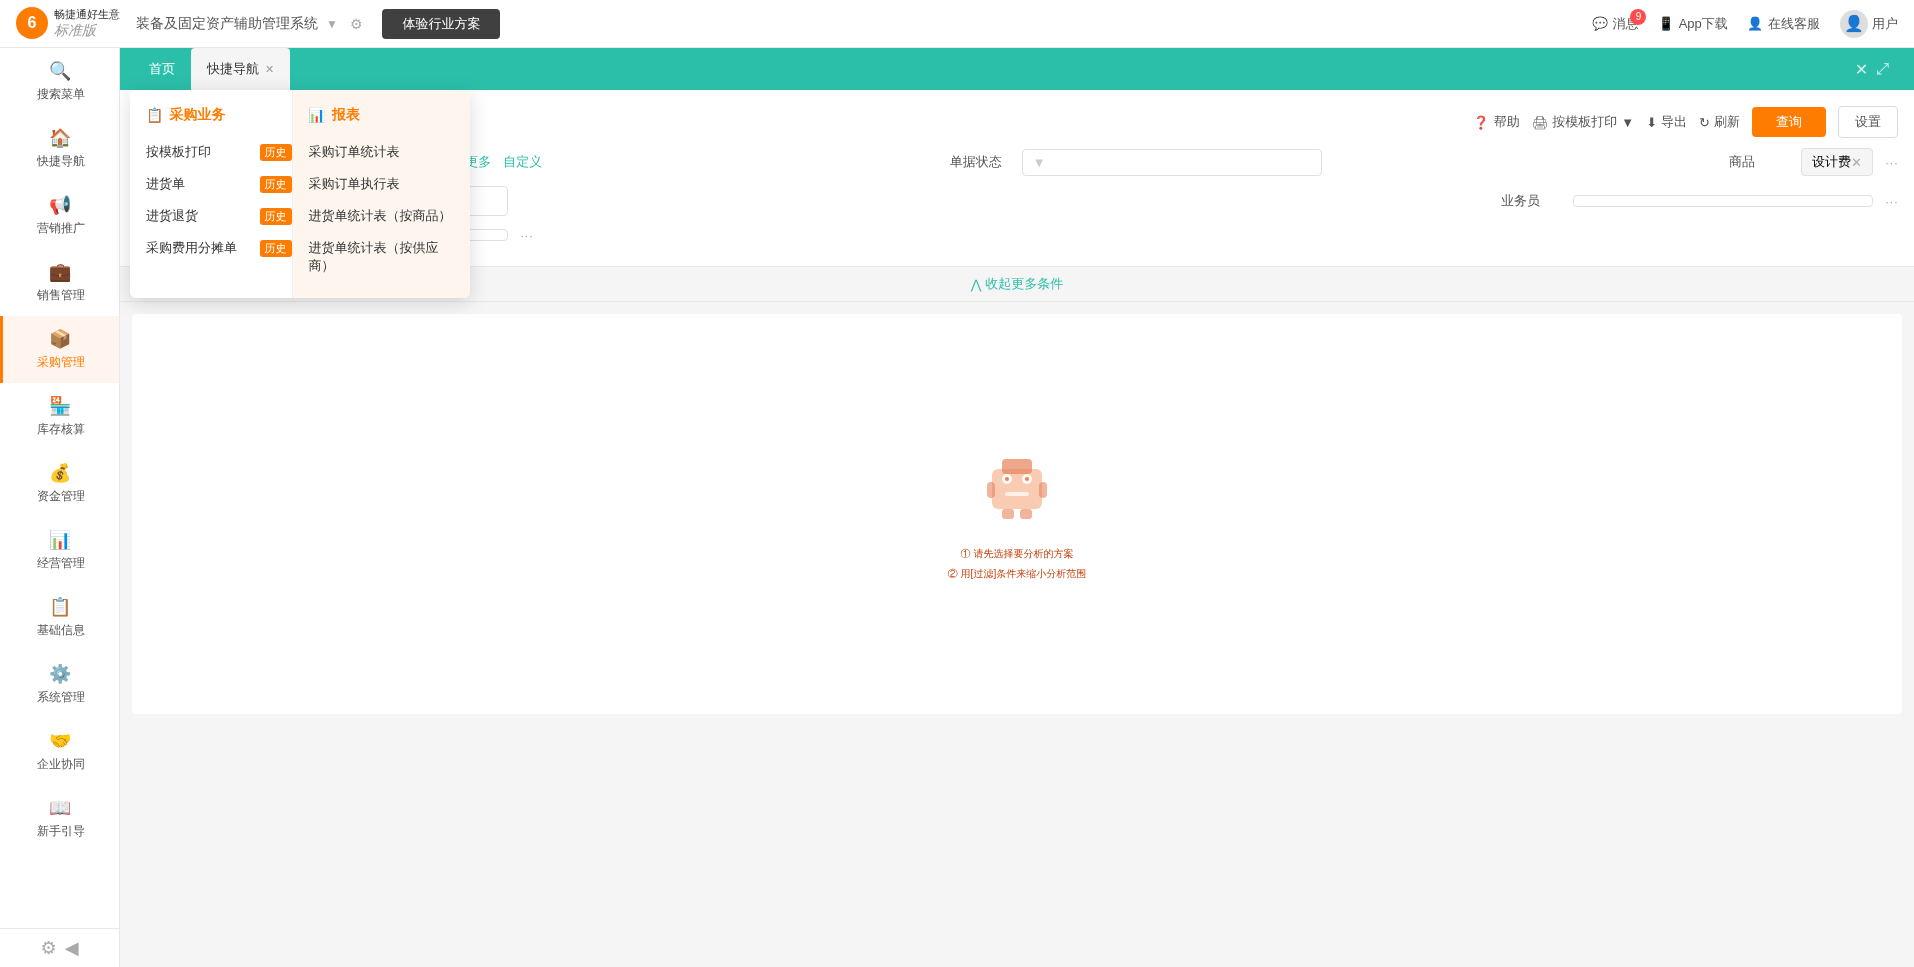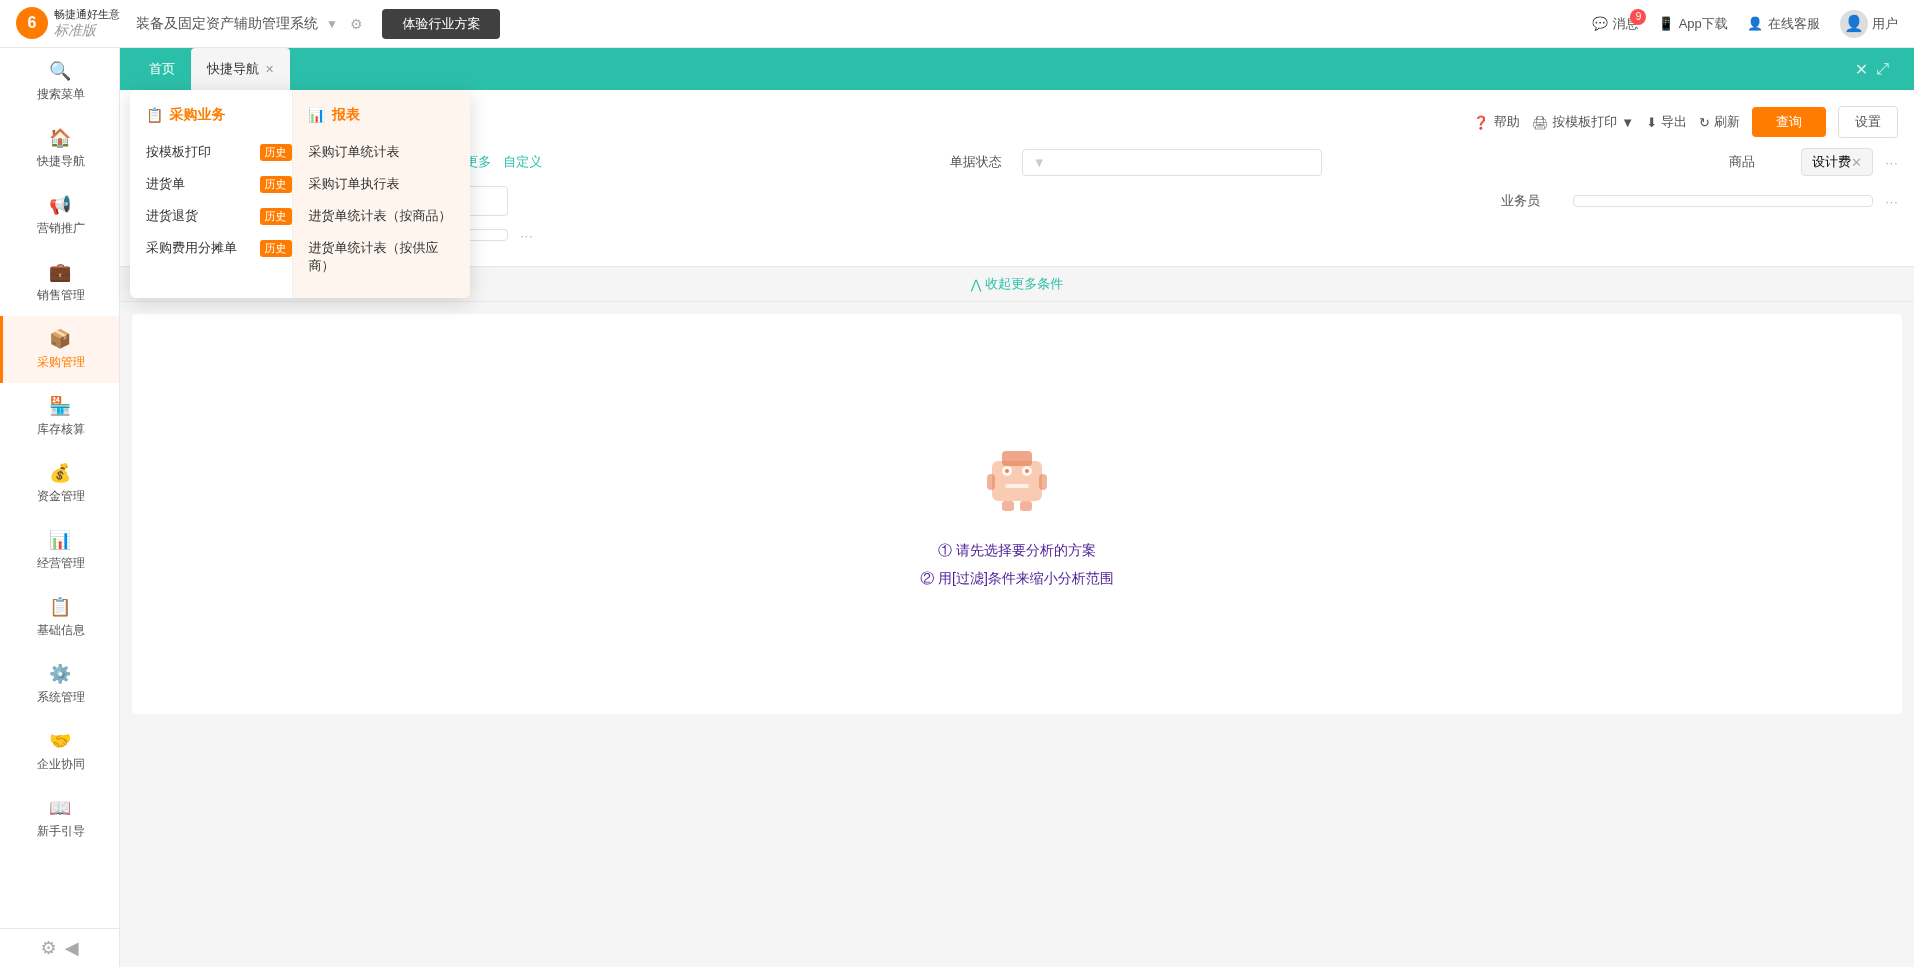--- a/index.html
+++ b/index.html
@@ -207,21 +207,21 @@
       padding: 100px 20px;
       background: #fff;
       margin: 12px;
       border-radius: 4px;
       min-height: 400px;
     }
     .empty-icon {
       width: 100px; height: 80px;
       margin-bottom: 20px;
     }
-    .empty-text { color: #4c1d95; font-size: 14px; line-height: 2; }
+    .empty-text { color: #c2410c; font-size: 10px; line-height: 2; }
     .dropdown-menu {
       position: fixed;
       top: 90px; left: 130px;
       background: white;
       border-radius: 6px;
       box-shadow: 0 4px 20px rgba(0,0,0,0.15);
       padding: 16px;
       z-index: 300;
       width: 340px;
       display: flex; gap: 0;

